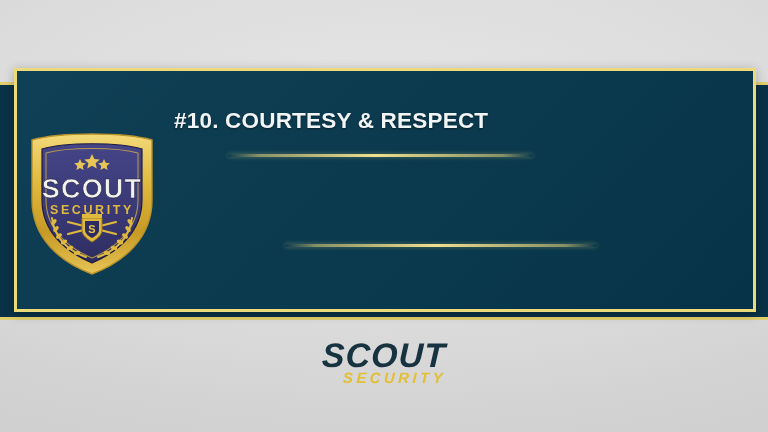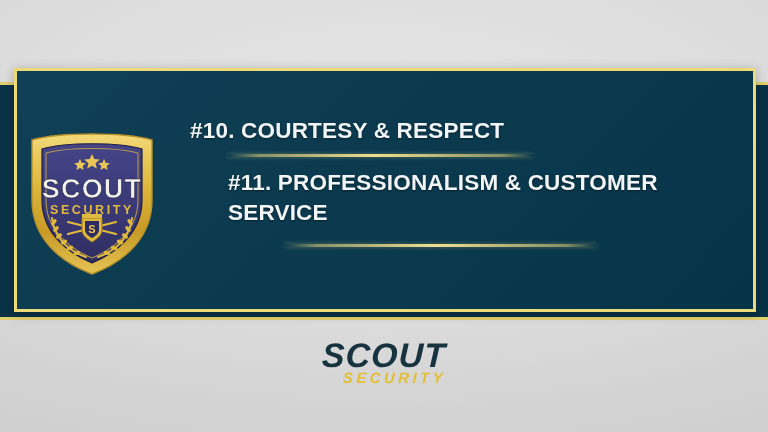--- a/index.html
+++ b/index.html
@@ -51,21 +51,21 @@
     position:absolute;left:170px;top:96px;width:578px;height:200px;
   }
   .line{
     color:#f2f5f6;
     font-weight:bold;
     font-size:22.5px;
     letter-spacing:.2px;
     line-height:30px;
     text-shadow:0 1px 2px rgba(0,0,0,.45);
   }
-  .l1{position:absolute;left:20px;  top:10px; width:560px;margin-top:10px;}
+  .l1{position:absolute;left:4px;  top:10px; width:560px;}
   .l2{position:absolute;left:58px; top:72px; width:500px;}
   .l3{position:absolute;left:120px;top:160px;width:460px;}
 
   .divider{
     position:absolute;height:3px;border-radius:2px;
     background:linear-gradient(90deg,
       rgba(236,217,122,0) 0%,
       rgba(236,217,122,.55) 10%,
       #efe08e 48%,
       rgba(236,217,122,.55) 90%,
@@ -168,21 +168,20 @@
         <path d="M61 95 L75 95 L75 104 C75 108 70 111 68 112 C66 111 61 108 61 104 Z" fill="#2d2c60"></path>
         <rect x="58" y="88" width="20" height="4" fill="#e0b93f"></rect>
         <text x="68" y="107" text-anchor="middle" font-family="Liberation Sans, sans-serif" font-size="11" font-weight="bold" fill="#e7c556">S</text>
       </g>
     </svg>
   </div>
 
   <div class="lines">
     <div class="line l1">#10. COURTESY &amp; RESPECT</div>
     <div class="divider d1"></div>
-    <div class="line l2">#11. PROFESSIONALISM &amp; CUSTOMER SERVICE</div>
     <div class="divider d2"></div>
   </div>
 
   <div class="wordmark">
     <span class="wm-inner">
       <span class="wm-scout">SCOUT</span>
       <span class="wm-sec">SECURITY</span>
     </span>
   </div>
 

